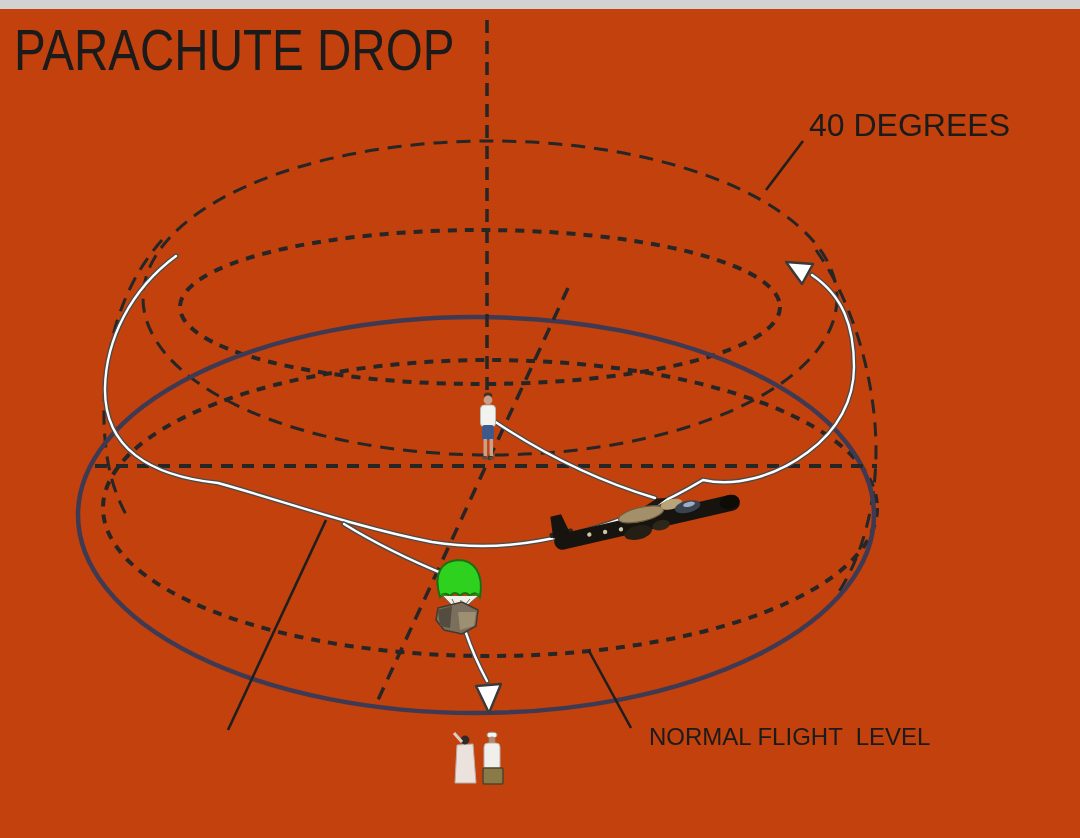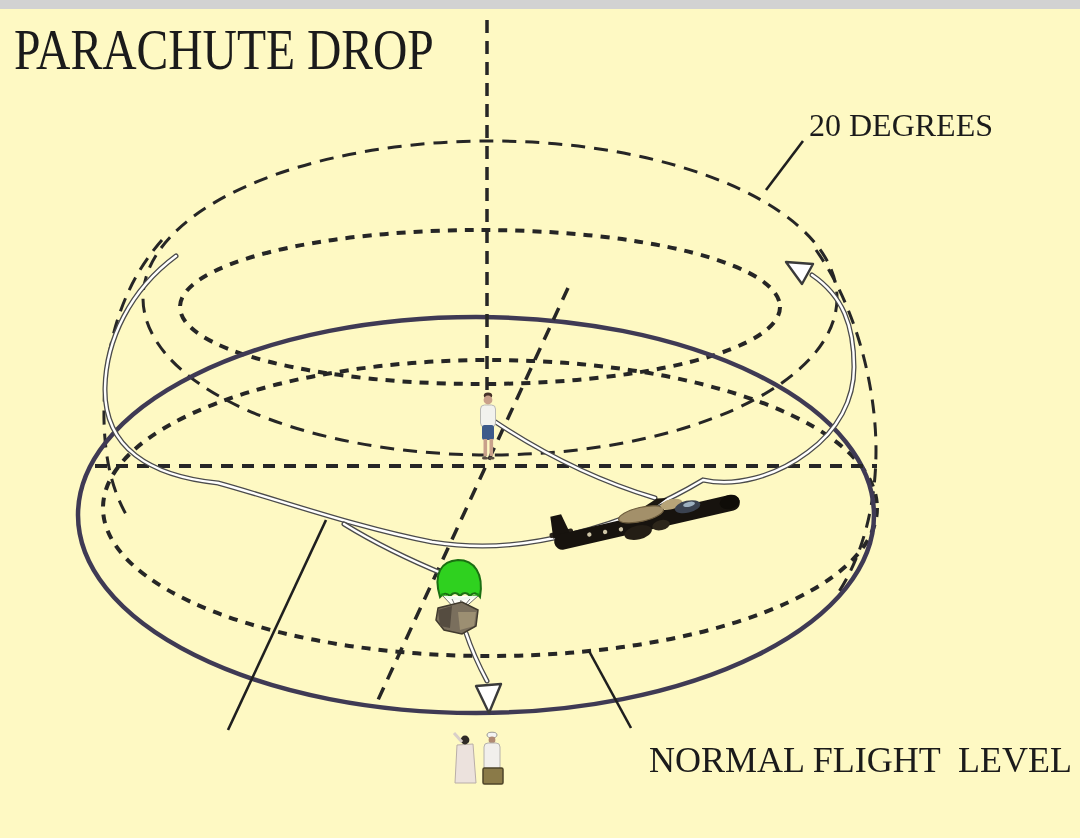--- a/index.html
+++ b/index.html
@@ -1,26 +1,26 @@
 <!DOCTYPE html>
 <html><head>
 <meta charset="utf-8">
 <style>
   html,body{margin:0;padding:0;background:#ffffff;}
   .stage{
-    position:relative;width:1080px;height:838px;background:#fef9c3;
-    overflow:hidden;font-family:Liberation Serif, serif;color:#1b1b1b;
+    position:relative;width:1080px;height:838px;background:#c2410c;
+    overflow:hidden;font-family:Liberation Sans, sans-serif;color:#1b1b1b;
   }
   .top-band{position:absolute;left:0;top:0;width:1080px;height:9px;background:#d2d2d2;}
   svg{position:absolute;left:0;top:0;}
   .label{position:absolute;white-space:pre;color:#1b1b1b;line-height:1.05;}
   .title{left:14px;top:20px;font-size:58px;transform:scaleX(0.82);transform-origin:0 0;}
   .lbl-degrees{left:809px;top:109px;font-size:32px;}
   .lbl-drop{left:64px;top:736px;font-size:32px;}
-  .lbl-nfl{left:649px;top:742px;font-size:36px;}
+  .lbl-nfl{left:649px;top:724px;font-size:24px;}
 
   .dash-ink{stroke:#262626;fill:none;}
   .pointer{stroke:#1f1f1f;stroke-width:2.6;fill:none;}
   .dbl-outer{stroke:#4b4b4b;stroke-width:5;fill:none;stroke-linecap:round;}
   .dbl-inner{stroke:#ffffff;stroke-width:2.4;fill:none;stroke-linecap:round;}
   .open-arrow{fill:#ffffff;stroke:#3a3a3a;stroke-width:2.4;stroke-linejoin:round;}
 </style>
 </head>
 <body>
 
@@ -126,15 +126,15 @@
       <rect x="494" y="769" width="5" height="14" fill="#d8d3cc"></rect>
       <rect x="483" y="768" width="20" height="16" rx="1.5" fill="#8a7a48" stroke="#4e4428" stroke-width="1.5"></rect>
     </g>
 
     <line x1="803" y1="141" x2="766" y2="190" class="pointer"></line>
     <line x1="326" y1="520" x2="228" y2="730" class="pointer"></line>
     <line x1="631" y1="728" x2="589" y2="651" class="pointer"></line>
   </svg>
 
   <div class="label title">PARACHUTE DROP</div>
-  <div class="label lbl-degrees">20 DEGREES</div>
+  <div class="label lbl-degrees">40 DEGREES</div>
   <div class="label lbl-nfl">NORMAL FLIGHT  LEVEL</div>
 </div>
 
 </body></html>

